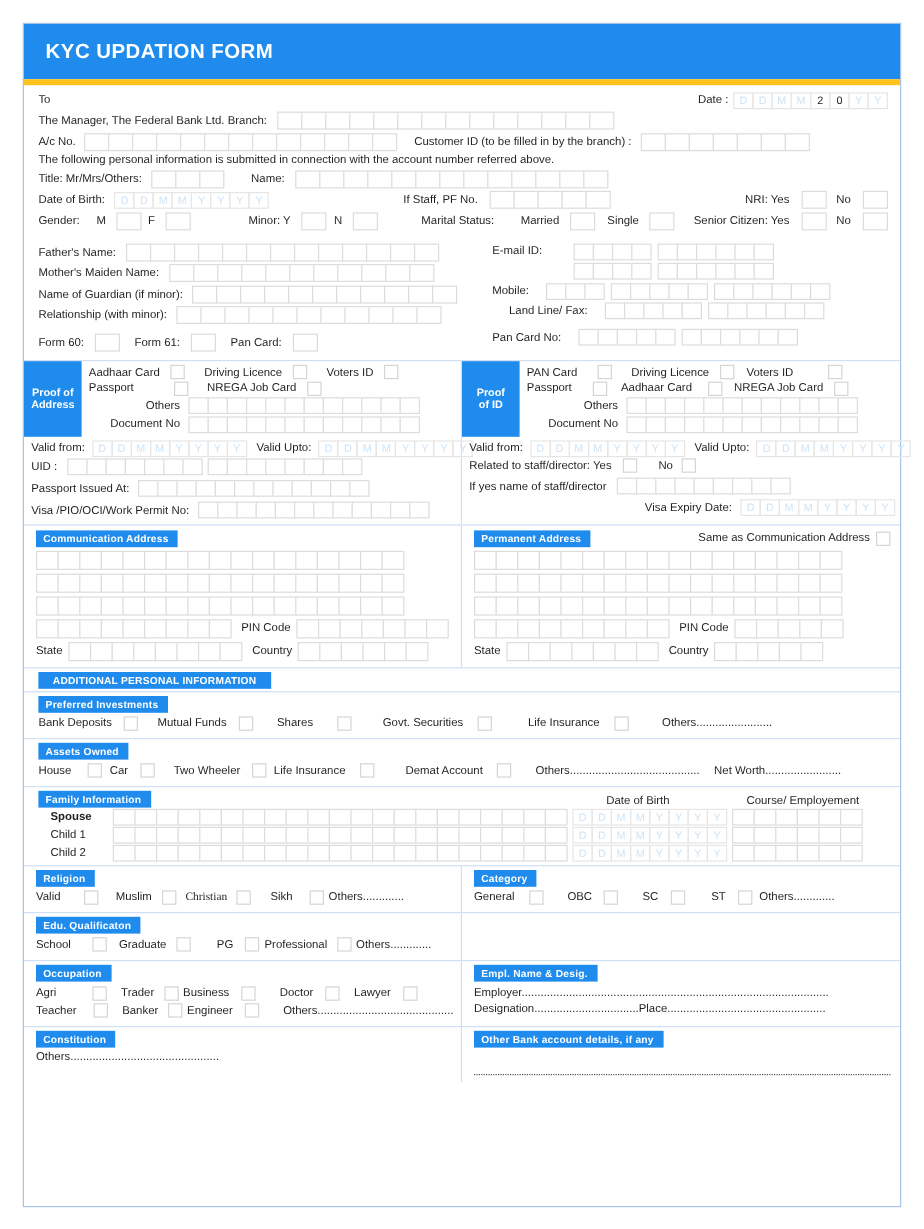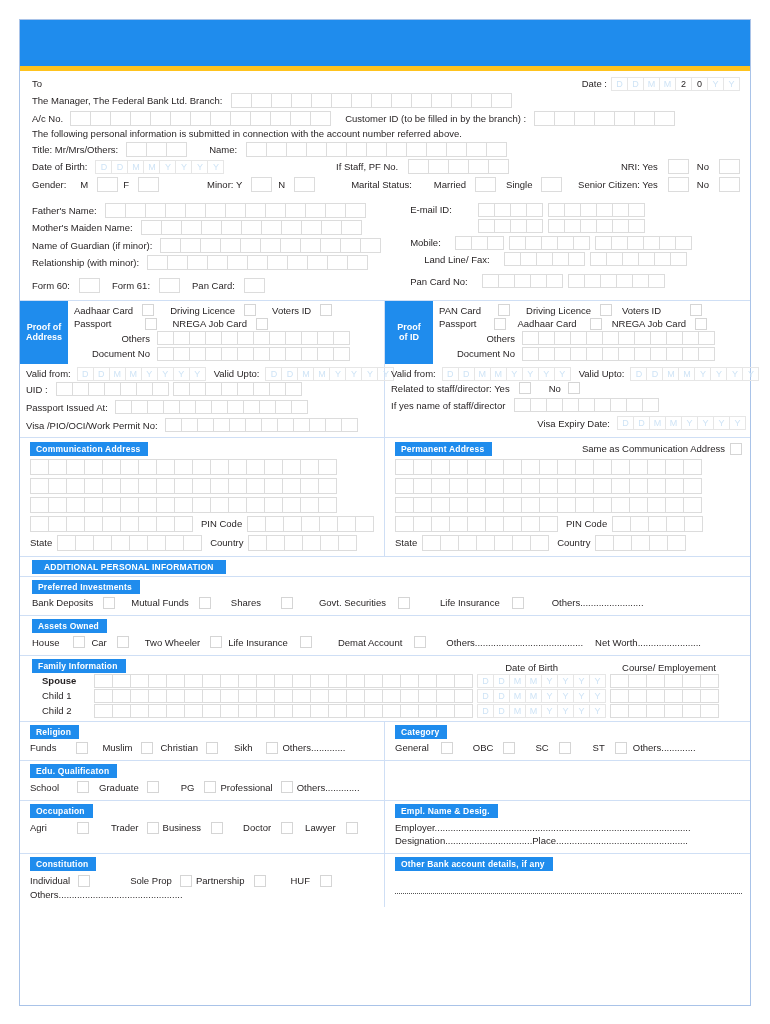--- a/index.html
+++ b/index.html
@@ -81,20 +81,21 @@
 
   .band { border-top:1px solid #cfdff5; padding:3px 10px 4px 12px; }
   .cbsp { margin:0 4px; }
 </style>
 </head>
 <body>
 
 <div class="page">
 
   <div class="hdr">
+    <div class="hdr-title">KYC  UPDATION FORM</div>
   </div>
   <div class="yellow"></div>
 
   <div class="sec" style="padding-top:3px;">
 
     <div class="line">
       <span class="lbl">To</span>
       <span class="sp"></span>
       <span class="lbl" style="margin-right:4px;">Date :</span>
       <span class="grp" id="date-group">
@@ -1072,25 +1073,25 @@
             <span class="bx" style="width: 19px; height: 14px;"></span>
           </span>
         </div>
       </div>
   </div>
 
   <div class="split">
     <div class="half left">
       <span class="badge">Religion</span>
       <div class="line" style="margin-top:3px;">
-        <span class="lbl">Funds</span>
+        <span class="lbl">Valid</span>
         <span class="cb" style="margin-left:16px;"></span>
         <span class="lbl" style="margin-left:14px;">Muslim</span>
         <span class="cb" style="margin-left:4px;"></span>
-        <span class="lbl" style="margin-left:8px;">Christian</span>
+        <span class="lbl" style="margin-left:8px;font-family:Liberation Serif, serif;">Christian</span>
         <span class="cb" style="margin-left:4px;"></span>
         <span class="lbl" style="margin-left:16px;">Sikh</span>
         <span class="cb" style="margin-left:10px;"></span>
         <span class="lbl" style="margin-left:4px;">Others.............</span>
       </div>
     </div>
     <div class="half">
       <span class="badge">Category</span>
       <div class="line" style="margin-top:3px;">
         <span class="lbl">General</span>
@@ -1122,54 +1123,53 @@
       </div>
     </div>
   </div>
 
   <div class="split">
     <div class="half left">
       <span class="badge">Occupation</span>
       <div class="line" style="margin-top:4px;">
         <span class="lbl">Agri</span>
         <span class="cb" style="margin-left:26px;"></span>
-        <span class="lbl" style="margin-left:22px;">Trader</span>
+        <span class="lbl" style="margin-left:12px;">Trader</span>
         <span class="cb" style="margin-left:4px;"></span>
         <span class="lbl" style="margin-left:4px;">Business</span>
         <span class="cb" style="margin-left:6px;"></span>
         <span class="lbl" style="margin-left:20px;">Doctor</span>
         <span class="cb" style="margin-left:6px;"></span>
         <span class="lbl" style="margin-left:12px;">Lawyer</span>
         <span class="cb" style="margin-left:6px;"></span>
       </div>
+      <div class="line">
+        <span class="lbl">Teacher</span>
+        <span class="cb" style="margin-left:10px;"></span>
+        <span class="lbl" style="margin-left:12px;">Banker</span>
+        <span class="cb" style="margin-left:4px;"></span>
+        <span class="lbl" style="margin-left:4px;">Engineer</span>
+        <span class="cb" style="margin-left:6px;"></span>
+        <span class="lbl" style="margin-left:20px;">Others...........................................</span>
+      </div>
     </div>
     <div class="half">
       <span class="badge">Empl. Name &amp; Desig.</span>
       <div class="line" style="margin-top:4px;">
         <span class="lbl">Employer.................................................................................................</span>
       </div>
       <div class="line">
         <span class="lbl">Designation.................................Place..................................................</span>
       </div>
     </div>
   </div>
 
   <div class="split">
     <div class="half left">
       <span class="badge">Constitution</span>
-      <div class="line" style="margin-top:4px;">
-        <span class="lbl">Individual</span>
-        <span class="cb" style="margin-left:4px;"></span>
-        <span class="lbl" style="margin-left:40px;">Sole Prop</span>
-        <span class="cb" style="margin-left:4px;"></span>
-        <span class="lbl" style="margin-left:4px;">Partnership</span>
-        <span class="cb" style="margin-left:6px;"></span>
-        <span class="lbl" style="margin-left:24px;">HUF</span>
-        <span class="cb" style="margin-left:6px;"></span>
-      </div>
       <div class="line">
         <span class="lbl">Others...............................................</span>
       </div>
     </div>
     <div class="half">
       <span class="badge">Other Bank account details, if any</span>
       <div class="line" style="margin-top:14px;">
         <span class="dots"></span>
       </div>
     </div>

